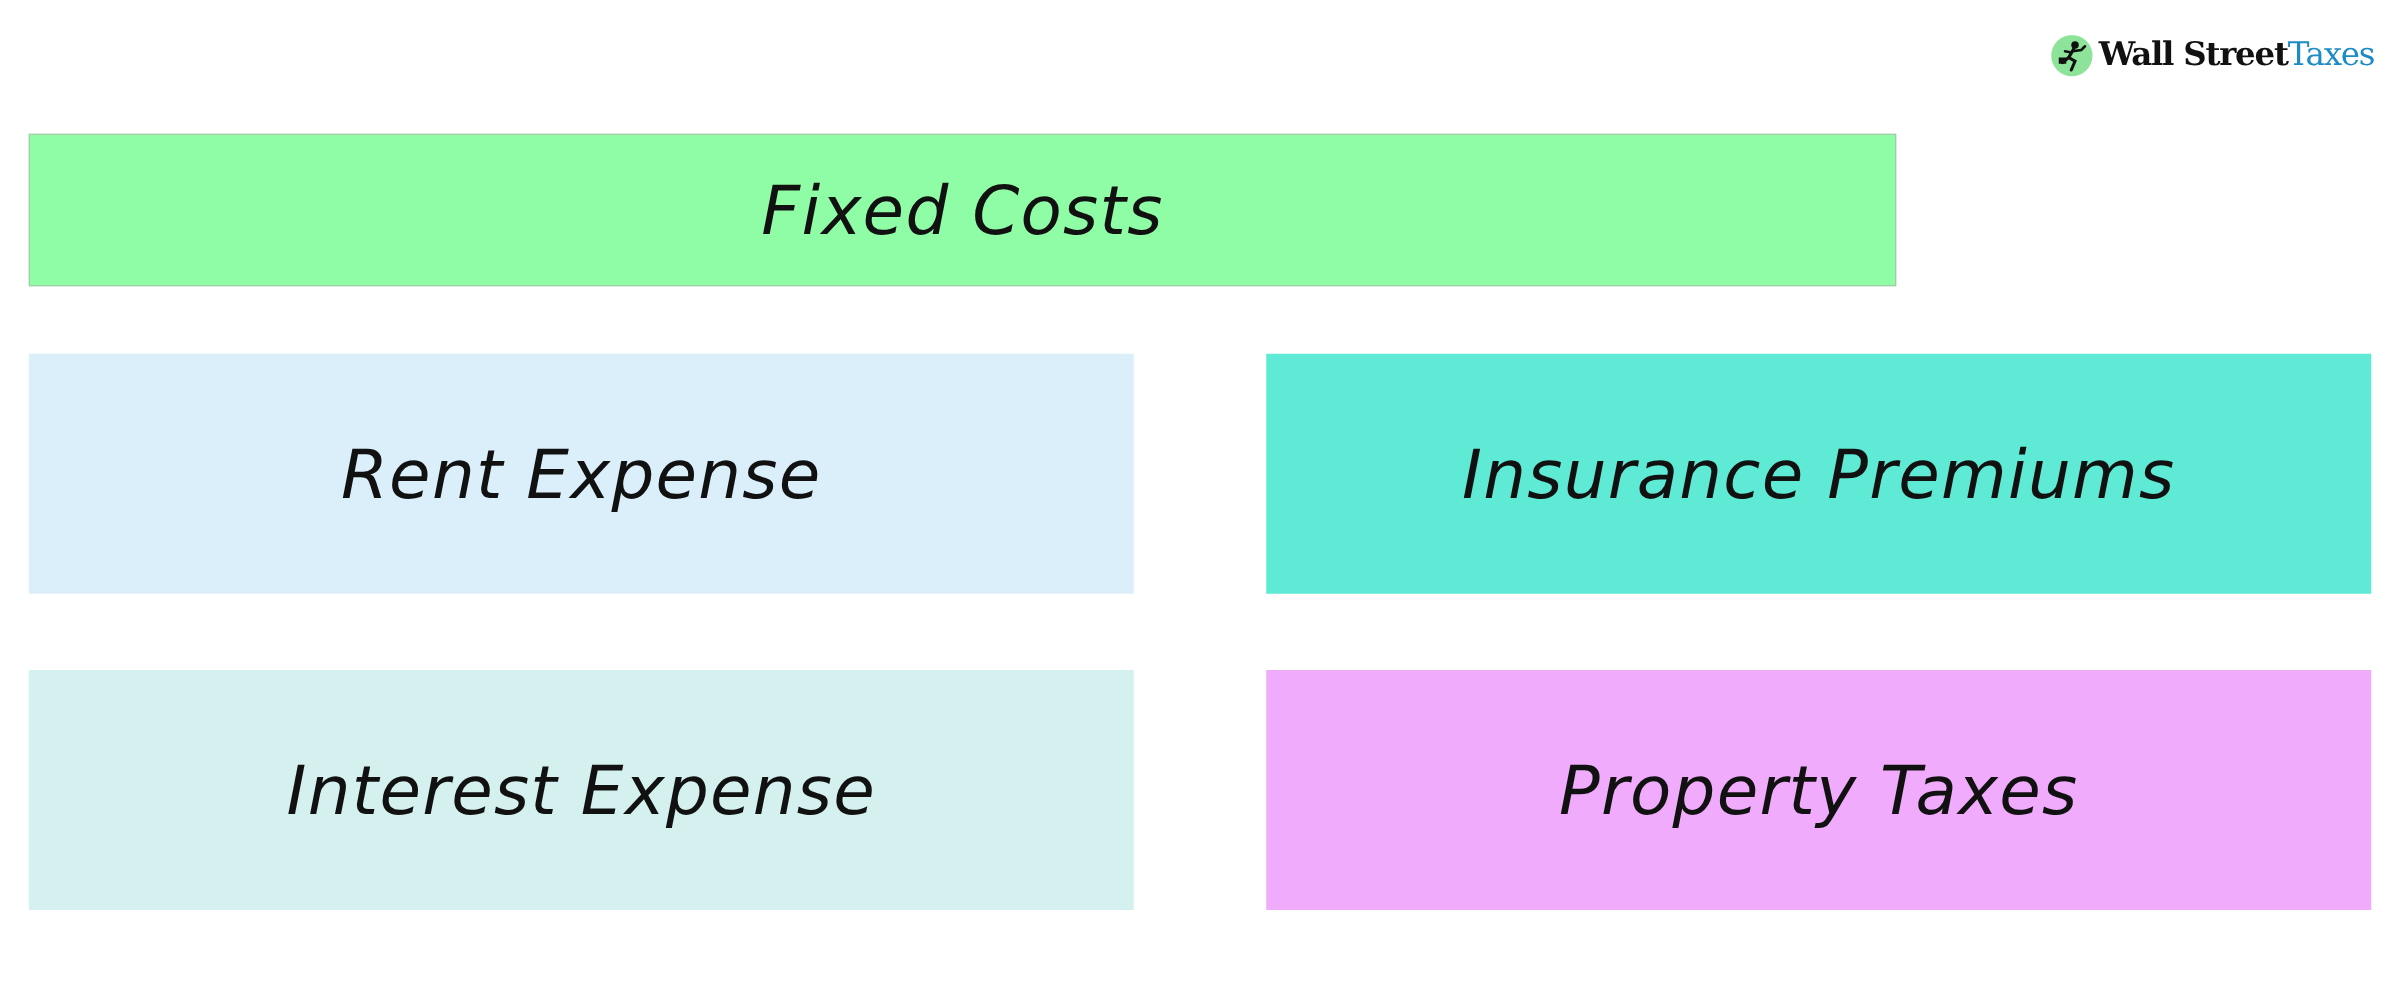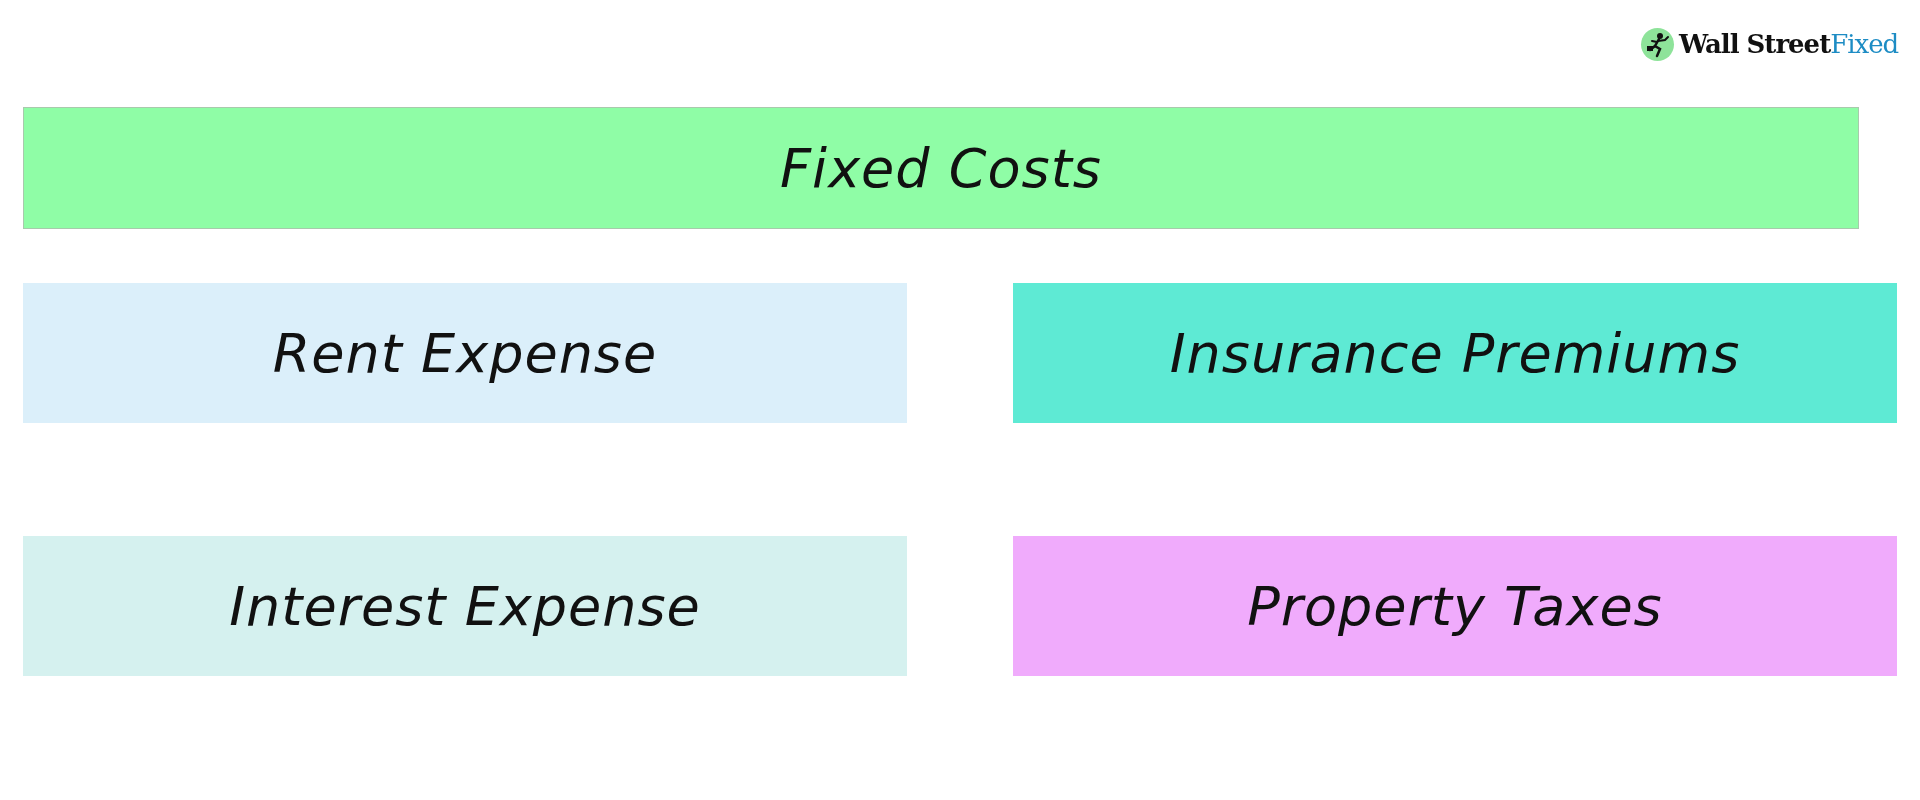--- a/index.html
+++ b/index.html
@@ -4,43 +4,43 @@
   <style>
     html, body { margin: 0; padding: 0; background: #ffffff; }
     body { width: 1920px; height: 800px; position: relative; overflow: hidden; font-family: "DejaVu Sans", sans-serif; }
     .logo { position: absolute; left: 1641px; top: 26px; height: 36px; display: flex; align-items: center; }
     .logo-mark { width: 33px; height: 33px; border-radius: 50%; background: #8ee39a; position: relative; margin-right: 5px; }
     .logo-mark svg { position: absolute; left: 0; top: 0; }
     .logo-text { font-family: "DejaVu Serif", serif; font-size: 26px; font-weight: bold; letter-spacing: -1px; color: #111; }
     .logo-text .prep { color: #1d8cc4; font-weight: normal; }
     .box { position: absolute; display: flex; align-items: center; justify-content: center; box-sizing: border-box; }
     .box span { font-family: "DejaVu Sans", sans-serif; font-style: italic; font-size: 54px; color: #111; letter-spacing: 1px; }
-    .header { left: 23px; top: 107px; width: 1836px; height: 122px; border: 1px solid #a9c9ad; justify-content: center; }
-    .cell { width: 884px; height: 140px; }
+    .header { left: 23px; top: 107px; width: 1494px; height: 122px; border: 1px solid #a9c9ad; justify-content: center; }
+    .cell { width: 884px; height: 192px; }
     .r1 { top: 283px; }
     .r2 { top: 536px; }
     .c1 { left: 23px; }
     .c2 { left: 1013px; }
   </style>
 </head>
 <body>
 
 <div class="logo">
   <div class="logo-mark">
     <svg width="33" height="33" viewBox="0 0 33 33">
       <circle cx="19" cy="8" r="3" fill="#111"></circle>
       <path d="M18 11 L14 18 L19 21 L16 28" stroke="#111" stroke-width="2.5" fill="none" stroke-linecap="round"></path>
       <path d="M14 18 L9 22" stroke="#111" stroke-width="2.5" fill="none" stroke-linecap="round"></path>
       <path d="M17 13 L24 12 L27 9" stroke="#111" stroke-width="2" fill="none" stroke-linecap="round"></path>
       <path d="M16 14 L11 13" stroke="#111" stroke-width="2" fill="none" stroke-linecap="round"></path>
       <rect x="6" y="18" width="6" height="5" fill="#111"></rect>
     </svg>
   </div>
   <div class="logo-text">
-    <span>Wall Street</span><span class="prep">Fixed</span>
+    <span>Wall Street</span><span class="prep">Taxes</span>
   </div>
 </div>
 
 <div class="box header" style="background:#8ffda6;">
   <span>Fixed Costs</span>
 </div>
 
 <div class="box cell r1 c1" style="background:#dbeffa;">
   <span>Rent Expense</span>
 </div>

